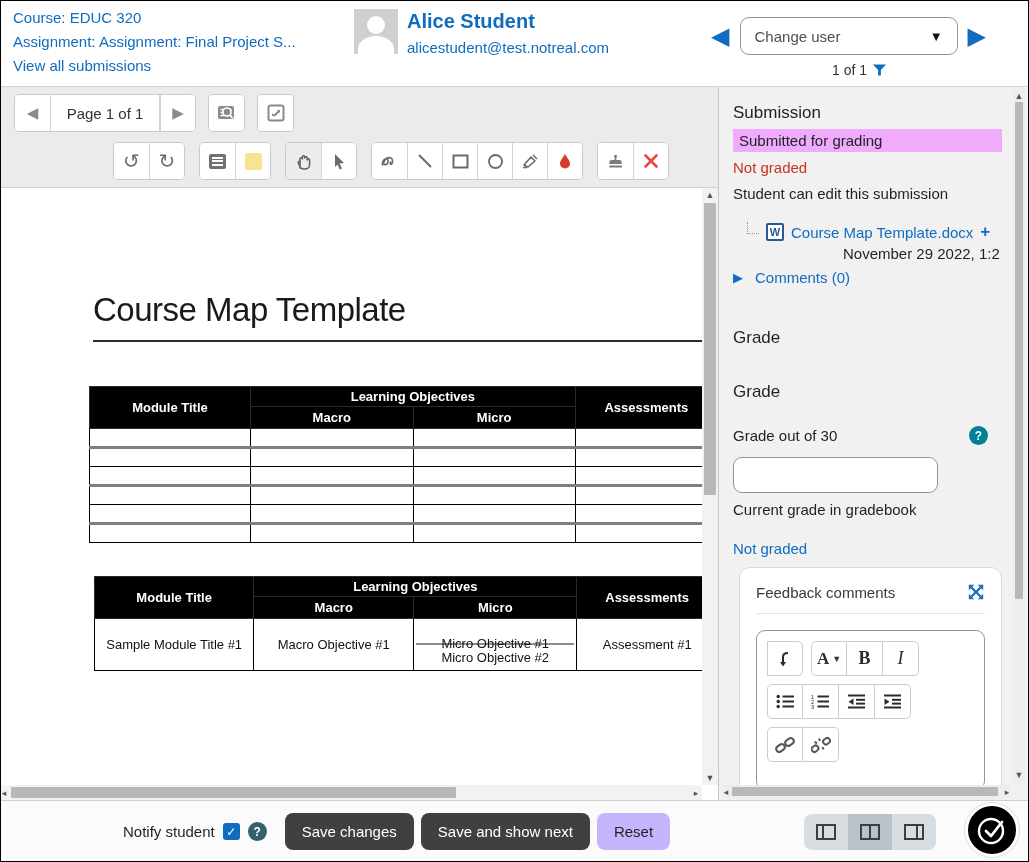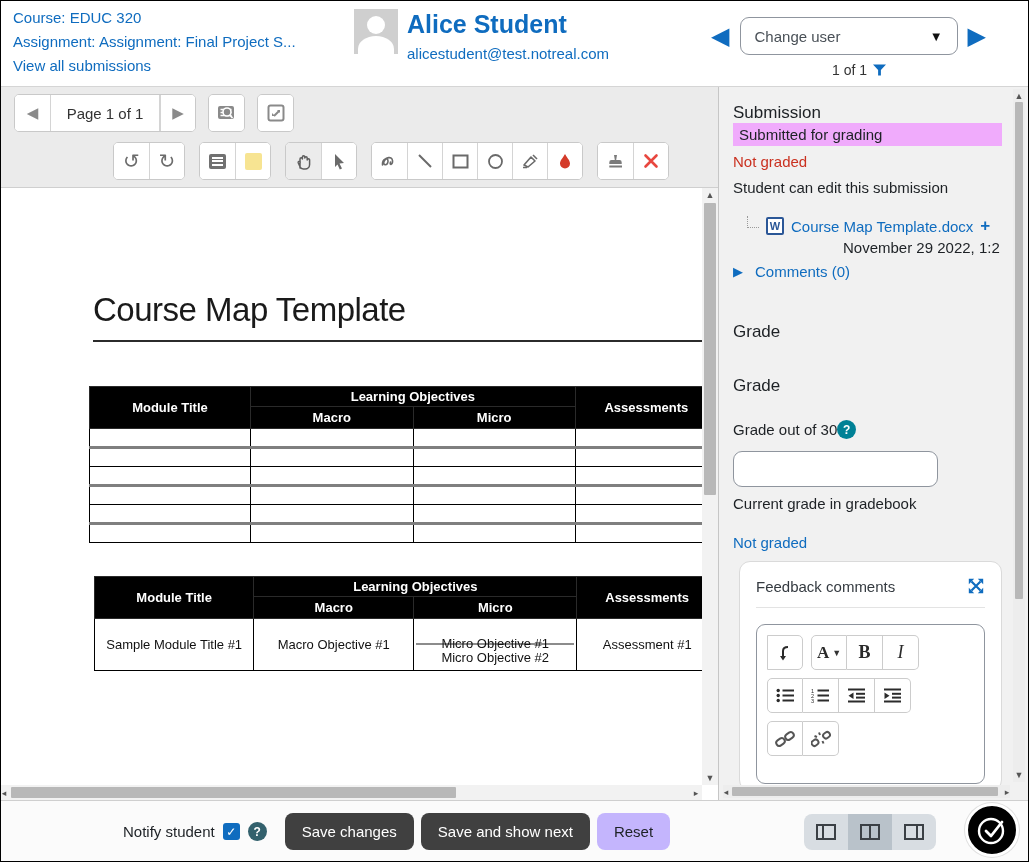--- a/index.html
+++ b/index.html
@@ -7,21 +7,21 @@
   .app { width:1029px; height:862px; border:1px solid #000; background:#fff; position:relative; overflow:hidden; }
 
   
   .topbar { height:86px; background:#fff; border-bottom:1px solid #d5d5d5; position:relative; }
   .hdr-links { padding:8px 0 0 12px; }
   .hdr-links a { display:block; color:#0f6cbf; font-size:15px; text-decoration:none; margin-bottom:7px; cursor:pointer; }
   .user-block { position:absolute; left:353px; top:8px; display:flex; gap:9px; }
   .avatar { width:44px; height:45px; background:#cfcfcf; position:relative; overflow:hidden; }
   .avatar::before { content:""; position:absolute; left:13px; top:7px; width:18px; height:18px; border-radius:50%; background:#fff; }
   .avatar::after { content:""; position:absolute; left:4px; top:27px; width:36px; height:26px; border-radius:50% 50% 0 0; background:#fff; }
-  .user-name { color:#0f6cbf; font-size:25px; font-weight:bold; text-decoration:none; display:block; margin-top:1px; }
+  .user-name { color:#0f6cbf; font-size:20px; font-weight:bold; text-decoration:none; display:block; margin-top:1px; }
   .user-email { color:#0f6cbf; font-size:15px; margin-top:6px; }
   .nav-arrow { color:#0f6cbf; font-size:24px; line-height:1; cursor:pointer; background:none; border:none; }
   .change-user-wrap { position:absolute; right:42px; top:16px; display:flex; align-items:center; gap:10px; }
   .change-user { width:218px; height:38px; background:#fff; border:1px solid #8f959e; border-radius:9px; display:flex; align-items:center; justify-content:space-between; padding:0 14px; cursor:pointer; }
   .change-user .lbl { color:#495057; font-size:15px; }
   .change-user .caret { color:#111; font-size:13px; }
   .pager { position:absolute; right:142px; top:61px; font-size:14px; color:#333; display:flex; align-items:center; gap:6px; }
 
   
   .main { display:flex; height:713px; }
@@ -59,36 +59,36 @@
   
   .vsb { position:absolute; top:0; right:0; width:16px; bottom:15px; background:#f2f2f2; }
   .hsb { position:absolute; left:0; right:16px; bottom:0; height:15px; background:#f2f2f2; }
   .sb-thumb-v { position:absolute; left:2px; right:2px; background:#b8b8b8; border-radius:1px; cursor:pointer; }
   .sb-thumb-h { position:absolute; top:2px; bottom:2px; background:#b8b8b8; border-radius:1px; cursor:pointer; }
   .sb-arrow { position:absolute; color:#555; font-size:9px; width:16px; height:14px; display:flex; align-items:center; justify-content:center; cursor:pointer; }
 
   
   .sidebar { flex:1; background:#f1f1f1; border-left:1px solid #c6c6c6; position:relative; overflow:hidden; }
   .sb-content { padding:10px 14px 0 14px; font-size:15px; color:#1d2125; }
-  .sb-h { font-size:17px; color:#1d2125; font-weight:normal; margin:6px 0 0; }
+  .sb-h { font-size:17px; color:#1d2125; font-weight:normal; margin:6px 0 6px; }
   .status-green { background:#f0abfc; padding:3px 6px; margin-right:12px; margin-bottom:7px; }
   .status-red { color:#ca3120; margin-bottom:9px; }
   .can-edit { margin-bottom:20px; }
   a.sb-link { color:#0f6cbf; text-decoration:none; cursor:pointer; }
   .file-row { display:flex; align-items:center; gap:7px; margin-left:14px; }
   .tree-elbow { width:12px; height:12px; border-left:1px dotted #9a9a9a; border-bottom:1px dotted #9a9a9a; margin-top:-8px; }
   .word-icon { width:18px; height:18px; background:#fff; border:2px solid #2b5797; border-radius:2px; color:#2b5797; font-size:11px; font-weight:bold; display:flex; align-items:center; justify-content:center; }
   .plus-icon { color:#0f6cbf; font-weight:bold; font-size:17px; cursor:pointer; }
   .file-date { margin-left:110px; white-space:nowrap; overflow:hidden; margin-top:3px; margin-bottom:7px; }
   .export-row { margin-bottom:34px; }
   .comments-row { display:flex; align-items:center; gap:12px; margin-bottom:42px; }
   .tri-right { color:#0f6cbf; font-size:13px; cursor:pointer; }
   .grade-h1 { margin:0 0 34px; }
   .grade-h2 { margin:0 0 24px; }
-  .grade-row { display:flex; align-items:center; justify-content:flex-start; margin-right:26px; margin-bottom:12px; }
+  .grade-row { display:flex; align-items:center; justify-content:space-between; margin-right:26px; margin-bottom:12px; }
   .help-badge { width:19px; height:19px; border-radius:50%; background:#008196; color:#fff; font-size:12px; font-weight:bold; display:flex; align-items:center; justify-content:center; cursor:pointer; }
   .grade-input { width:205px; height:36px; border:1px solid #8f959e; border-radius:9px; background:#fff; margin-bottom:8px; padding:0 10px; font-size:15px; }
   .cur-grade { margin-bottom:22px; }
   .feedback-card { background:#fff; border:1px solid #dadada; border-radius:11px; margin:10px 12px 0 6px; padding:15px 16px; height:230px; }
   .fc-head { display:flex; align-items:center; justify-content:space-between; color:#343a40; font-size:15px; margin-bottom:12px; }
   .fc-div { height:1px; background:#e3e3e3; margin-bottom:16px; }
   .editor { border:1px solid #8f959e; border-radius:9px; padding:10px; background:#fff; height:160px; }
   .erow { display:flex; gap:8px; margin-bottom:8px; }
   .egrp { display:flex; border-radius:5px; overflow:visible; }
   .ebtn { min-width:36px; height:35px; background:#fff; border:1px solid #ccc; display:flex; align-items:center; justify-content:center; font-size:16px; color:#2b2b2b; cursor:pointer; }

